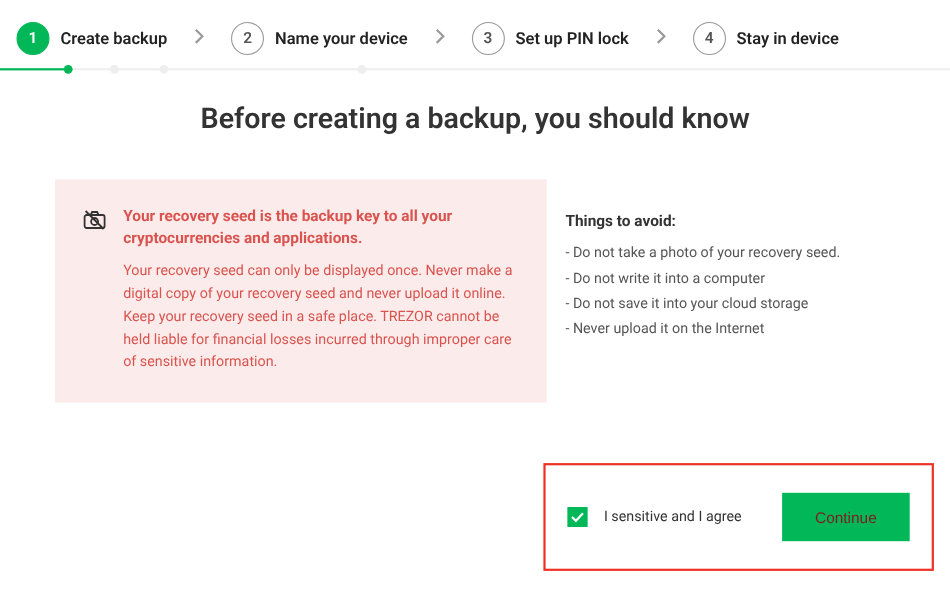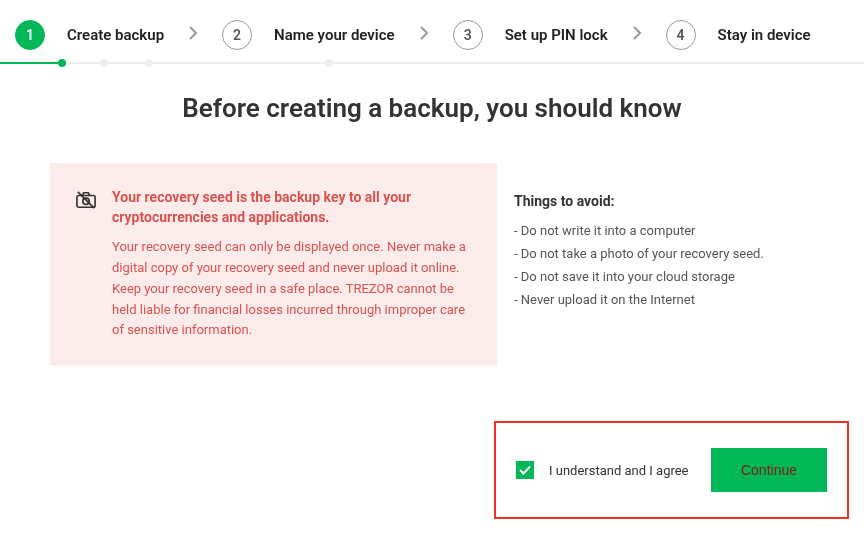--- a/index.html
+++ b/index.html
@@ -36,21 +36,20 @@
     }
     .step-circle.active {
       background: #01b757;
       border-color: #01b757;
       color: #fff;
     }
     .step-label {
       font-weight: 600;
       font-size: 15px;
       color: #222;
-      margin-left: 12px;
     }
     .chevron {
       color: #999;
       font-size: 16px;
       margin: 0 12px;
     }
     .progress-line {
       height: 2px;
       background: #eee;
       position: relative;
@@ -216,28 +215,28 @@
         <line x1="3" y1="2" x2="21" y2="20" stroke="#333" stroke-width="1.8"></line>
       </svg>
     </span>
     <div>
       <p class="warning-title">Your recovery seed is the backup key to all your cryptocurrencies and applications.</p>
       <p class="warning-text">Your recovery seed can only be displayed once. Never make a digital copy of your recovery seed and never upload it online. Keep your recovery seed in a safe place. TREZOR cannot be held liable for financial losses incurred through improper care of sensitive information.</p>
     </div>
   </div>
   <div class="avoid-col">
     <div class="avoid-title">Things to avoid:</div>
+    <div class="avoid-item">- Do not take a photo of your recovery seed.</div>
     <div class="avoid-item">- Do not write it into a computer</div>
-    <div class="avoid-item">- Do not take a photo of your recovery seed.</div>
     <div class="avoid-item">- Do not save it into your cloud storage</div>
     <div class="avoid-item">- Never upload it on the Internet</div>
   </div>
 </div>
 
 <div class="action-row">
   <span class="checkbox">
     <svg width="12" height="10" viewBox="0 0 12 10">
         <path d="M1 5 L4.5 8.5 L11 1.5" stroke="#fff" stroke-width="2" fill="none"></path>
       </svg>
   </span>
-  <span class="agree-label">I understand and I agree</span>
+  <span class="agree-label">I sensitive and I agree</span>
   <button class="continue-btn">Continue</button>
 </div>
 
 </body></html>

